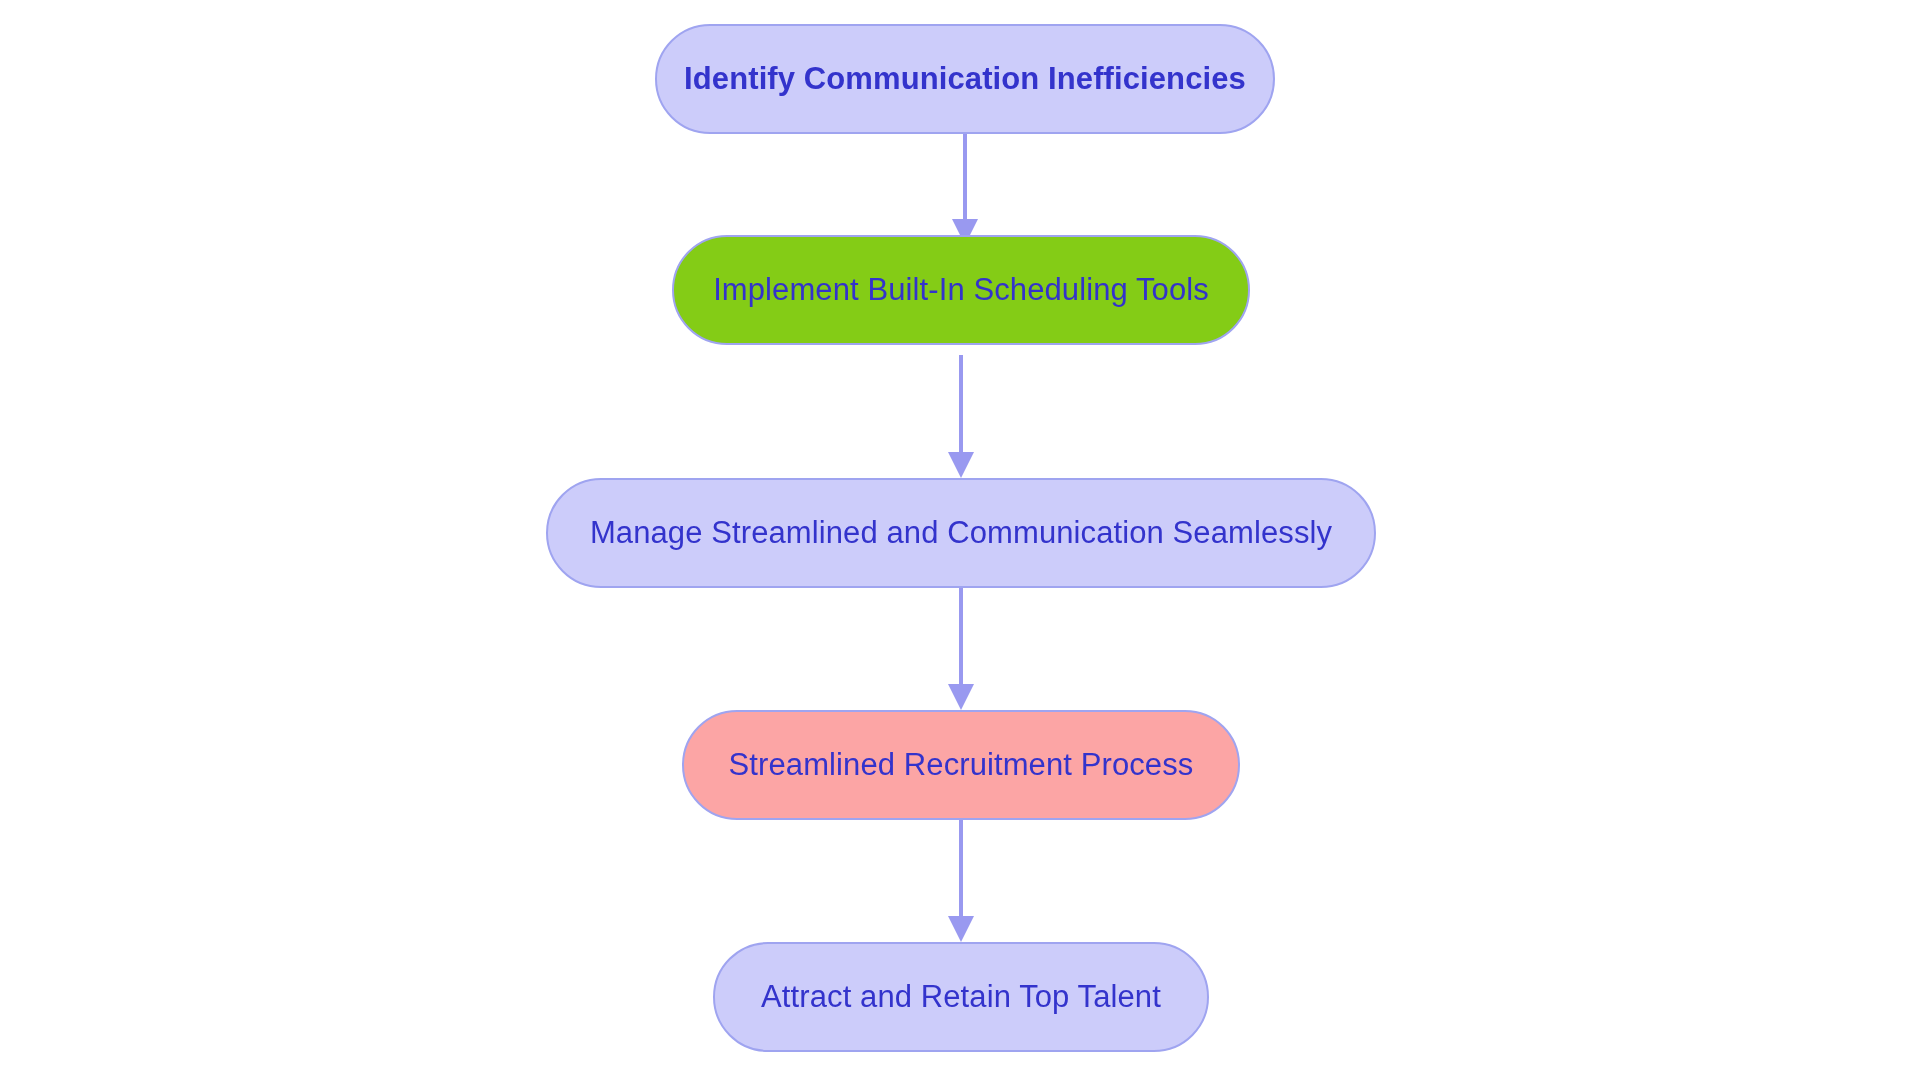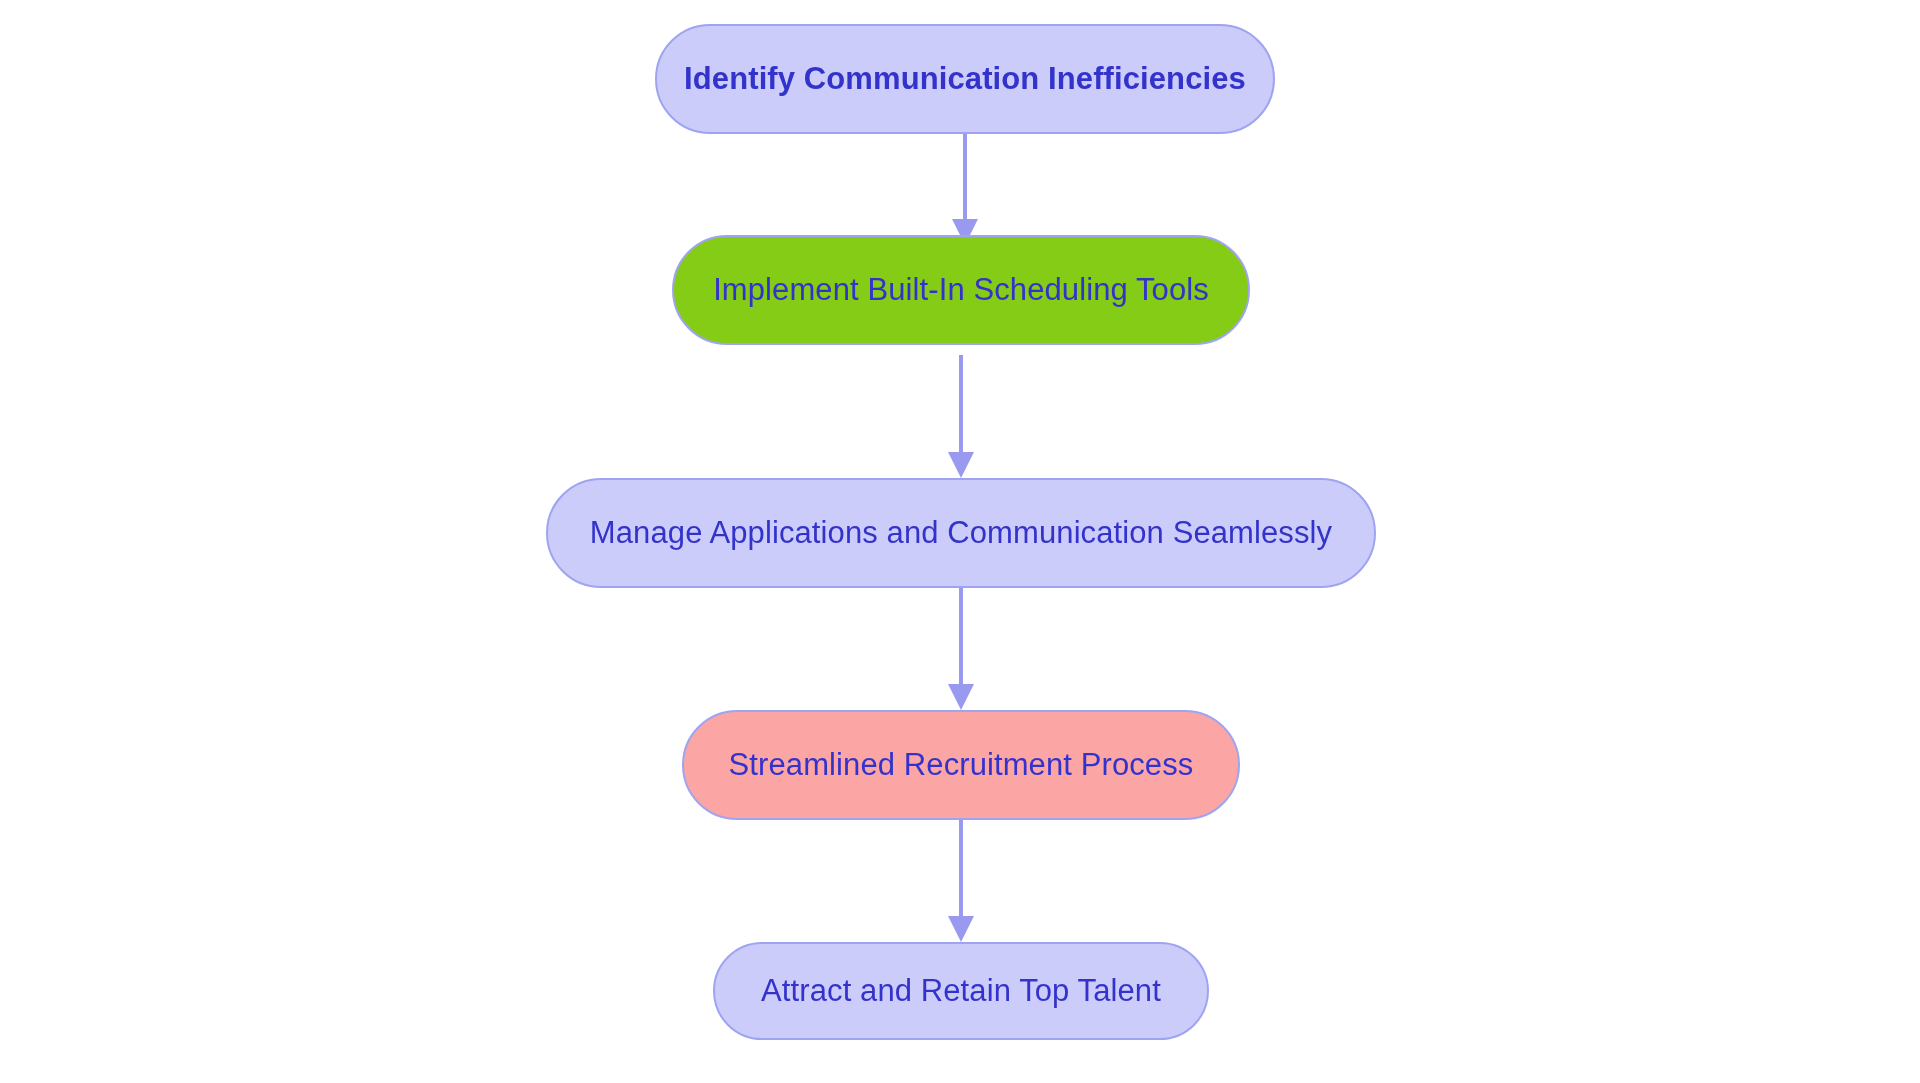--- a/index.html
+++ b/index.html
@@ -83,23 +83,23 @@
   </svg>
 
   <div id="nodes-layer">
       <div class="flow-node" style="left: 655px; top: 24px; width: 620px; height: 110px; background: rgb(204, 204, 250); border-color: rgb(159, 164, 240); font-weight: bold;">
         <span class="flow-node-label" style="color: rgb(51, 51, 204);">Identify Communication Inefficiencies</span>
       </div>
       <div class="flow-node" style="left: 672px; top: 235px; width: 578px; height: 110px; background: #84cc16; border-color: rgb(159, 164, 240);">
         <span class="flow-node-label" style="color: rgb(51, 51, 204);">Implement Built-In Scheduling Tools</span>
       </div>
       <div class="flow-node" style="left: 546px; top: 478px; width: 830px; height: 110px; background: rgb(204, 204, 250); border-color: rgb(159, 164, 240);">
-        <span class="flow-node-label" style="color: rgb(51, 51, 204);">Manage Applications and Communication Seamlessly</span>
+        <span class="flow-node-label" style="color: rgb(51, 51, 204);">Manage Streamlined and Communication Seamlessly</span>
       </div>
       <div class="flow-node" style="left: 682px; top: 710px; width: 558px; height: 110px; background: #fca5a5; border-color: rgb(159, 164, 240);">
         <span class="flow-node-label" style="color: rgb(51, 51, 204);">Streamlined Recruitment Process</span>
       </div>
-      <div class="flow-node" style="left: 713px; top: 942px; width: 496px; height: 98px; background: rgb(204, 204, 250); border-color: rgb(159, 164, 240);">
+      <div class="flow-node" style="left: 713px; top: 942px; width: 496px; height: 110px; background: rgb(204, 204, 250); border-color: rgb(159, 164, 240);">
         <span class="flow-node-label" style="color: rgb(51, 51, 204);">Attract and Retain Top Talent</span>
       </div>
     </div>
 
 </div>
 
 </body></html>

